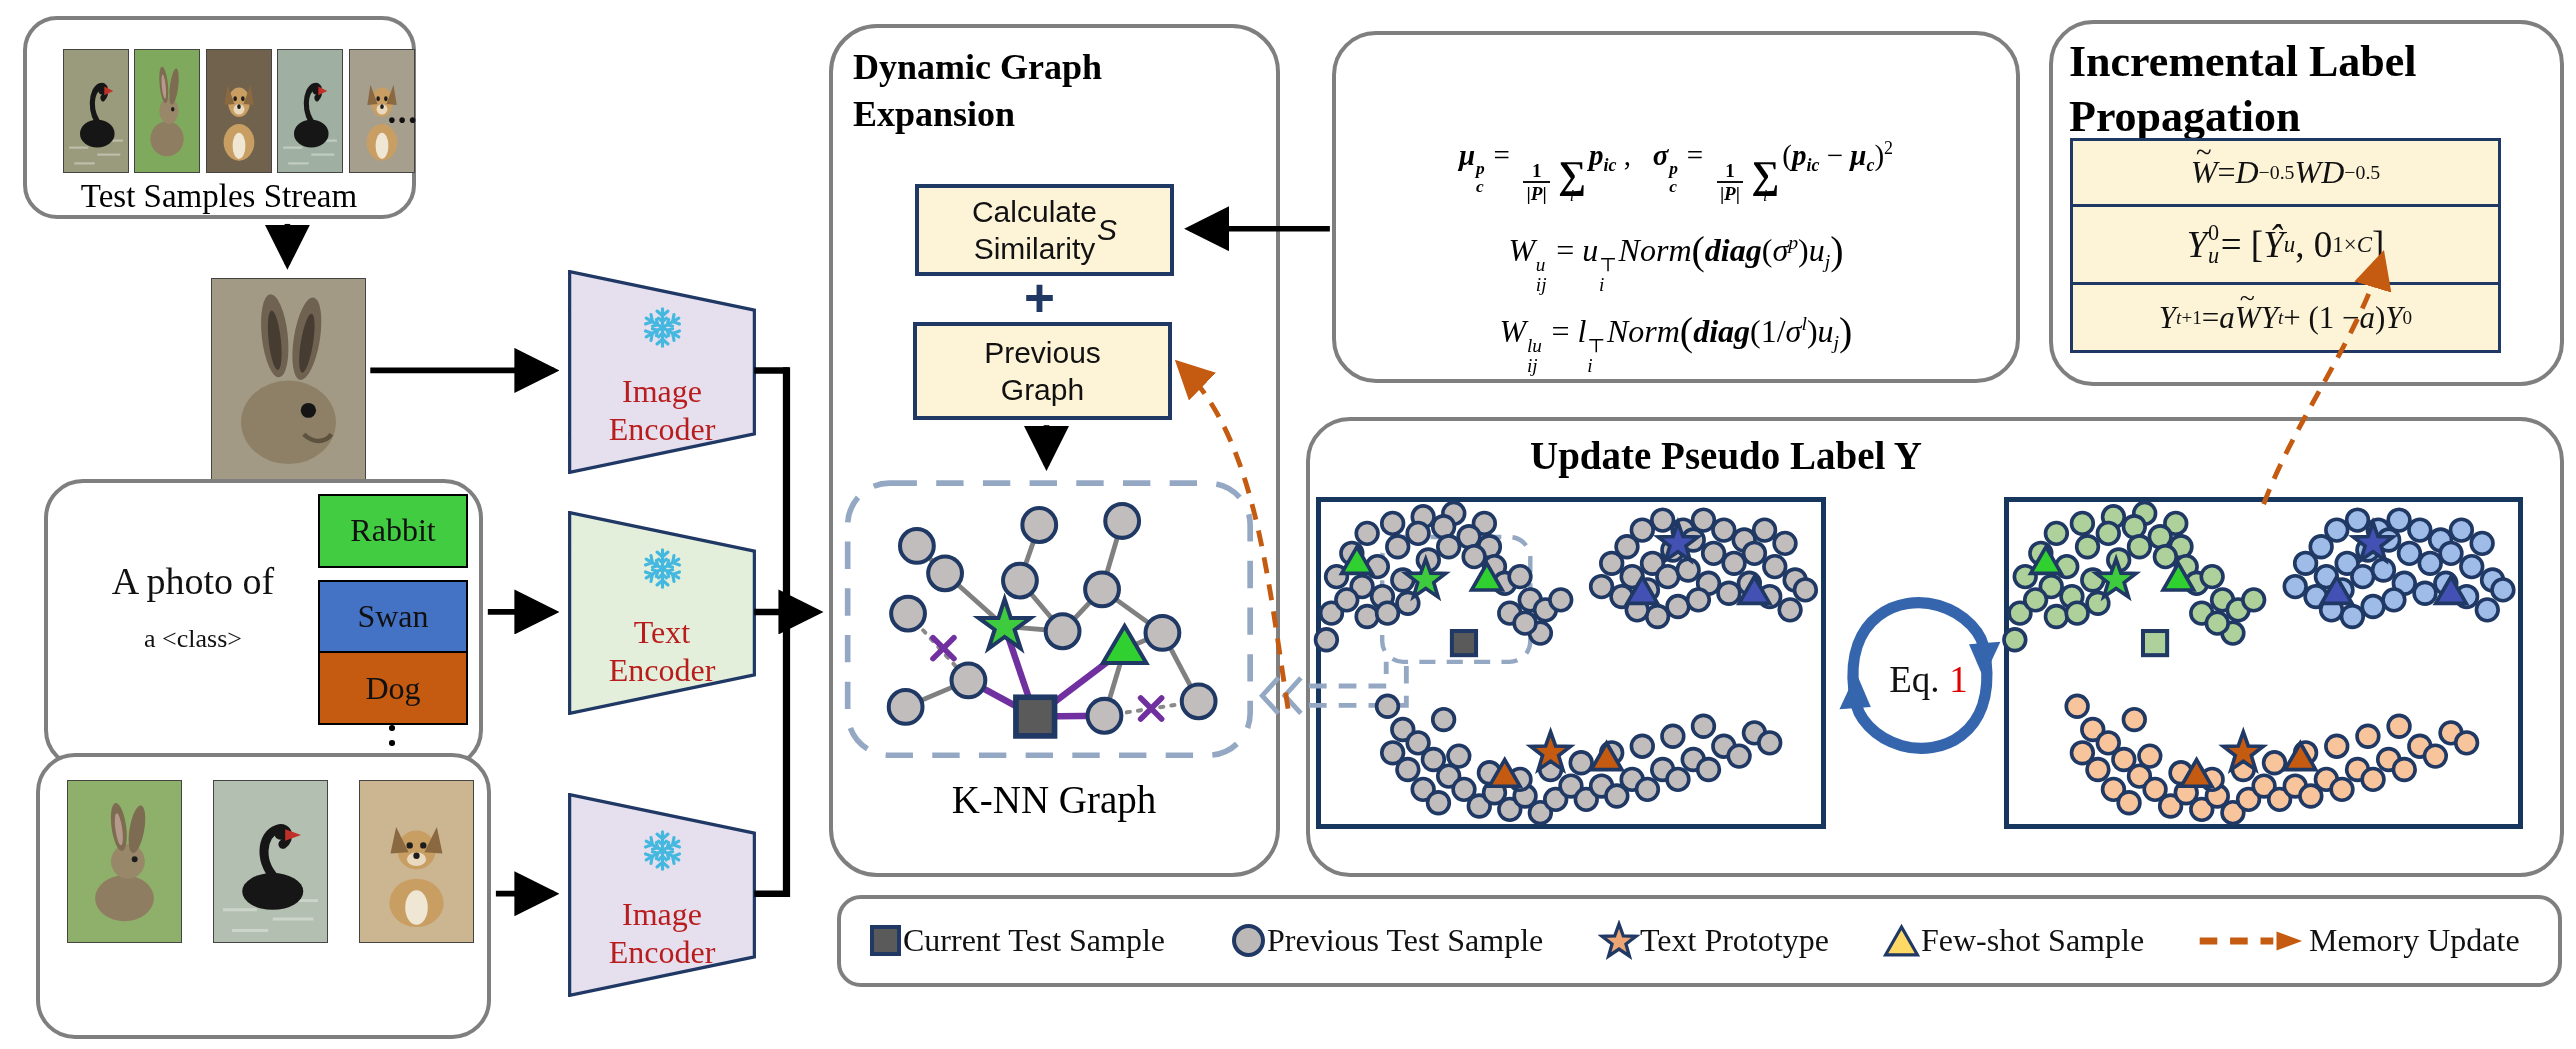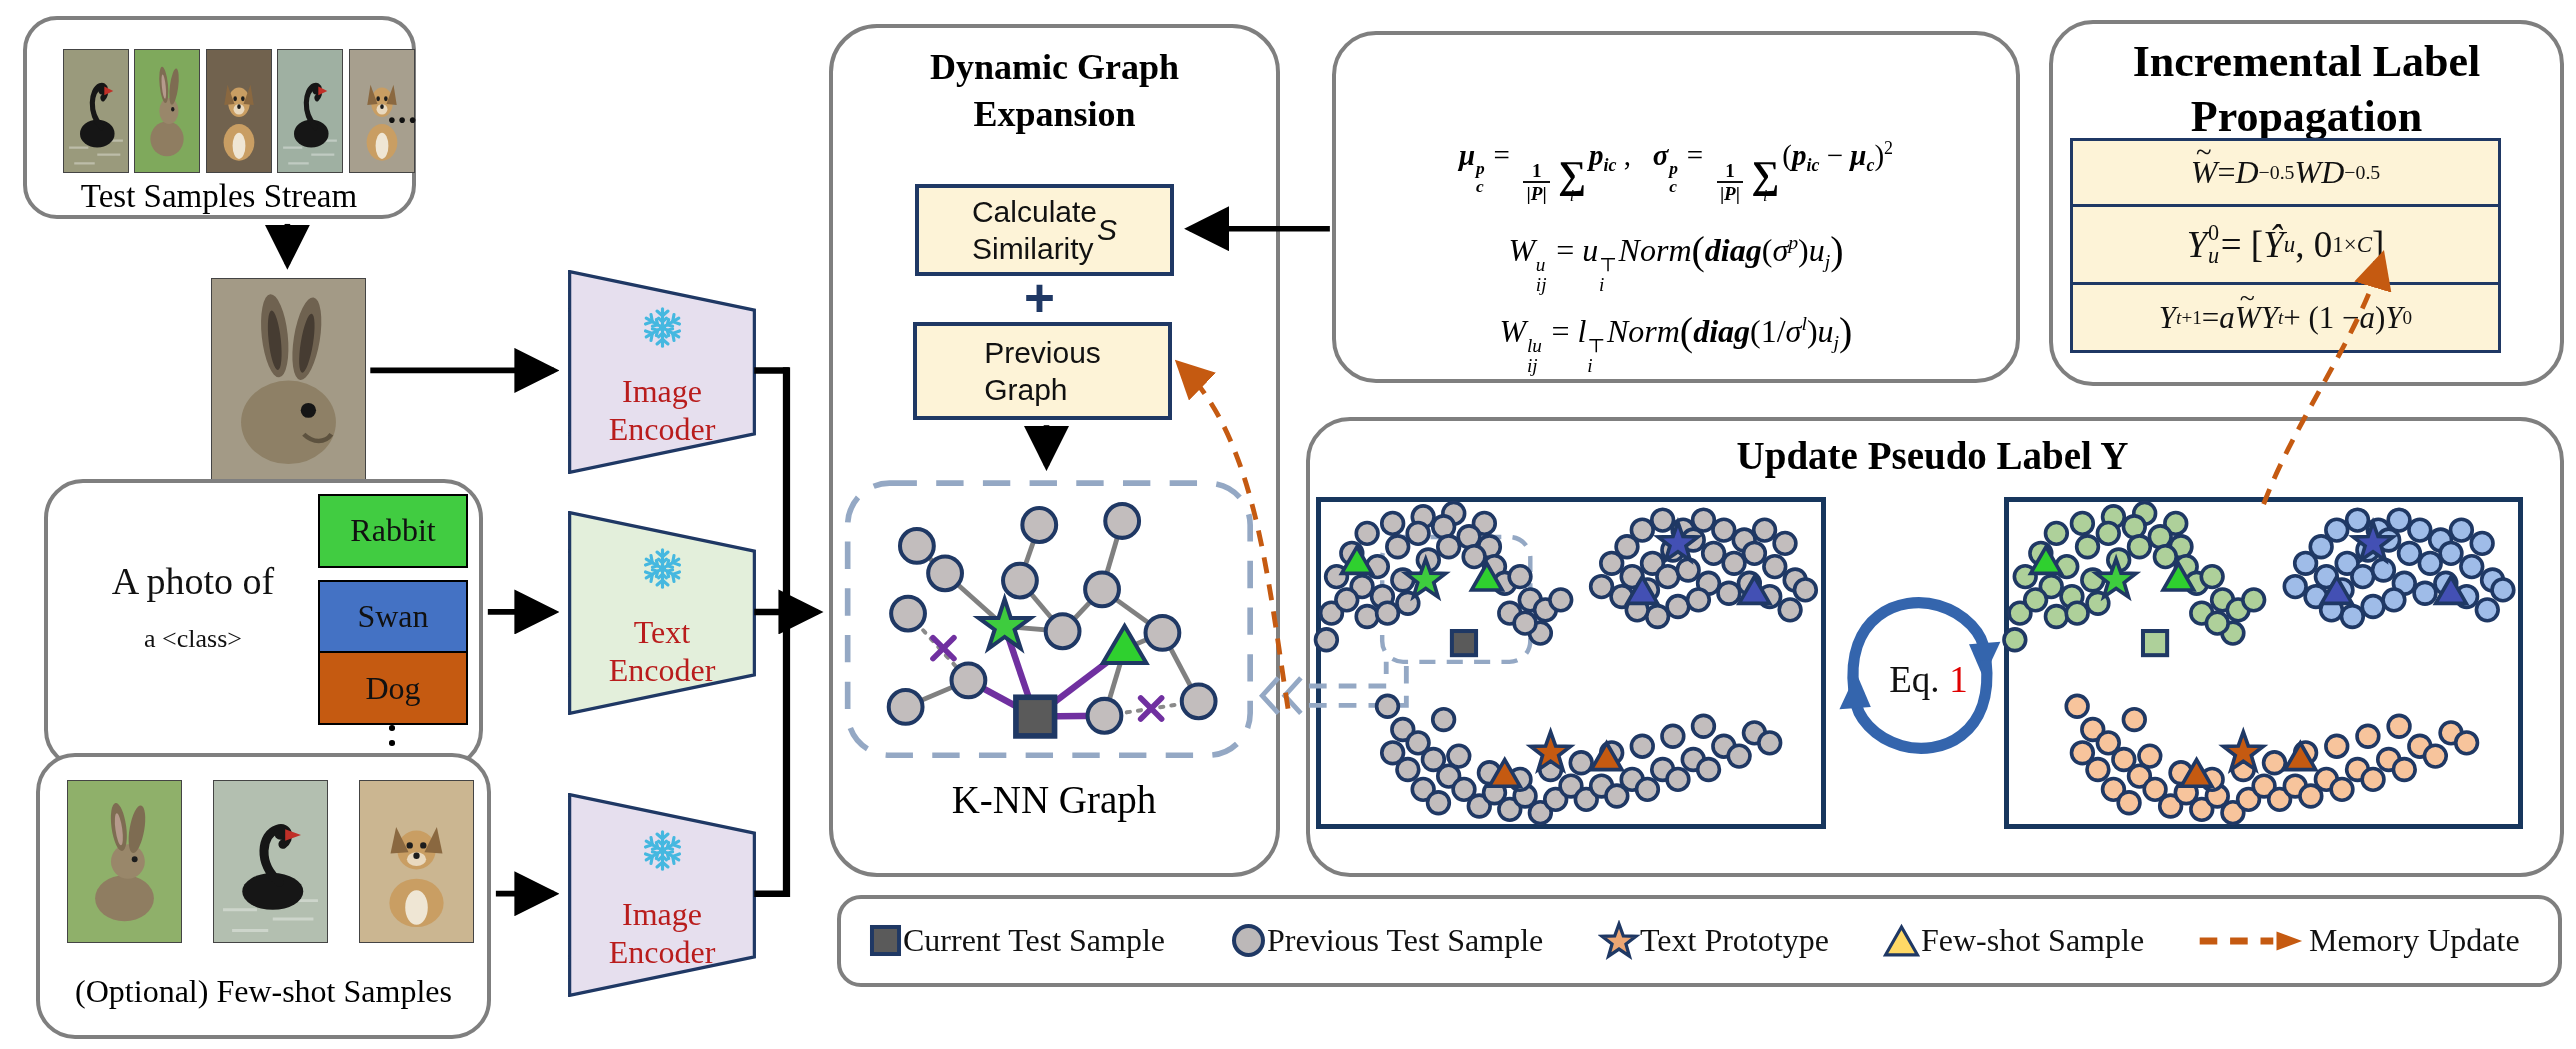--- a/index.html
+++ b/index.html
@@ -3,23 +3,23 @@
 <meta charset="utf-8">
 <style>
   html,body{margin:0;padding:0;background:#fff;}
   #canvas{position:relative;width:2576px;height:1050px;background:#ffffff;overflow:hidden;
           font-family:"Liberation Serif","DejaVu Serif",serif;color:#111;}
   .abs{position:absolute;}
   
   .panel{position:absolute;background:#fff;border:4px solid #7f7f7f;border-radius:42px;box-sizing:border-box;}
   .navybox{position:absolute;background:#fff;border:5.6px solid #17365d;box-sizing:border-box;}
   .cream{position:absolute;background:#fdf3d7;border:4px solid #1f3864;box-sizing:border-box;
-         display:flex;align-items:center;justify-content:center;
+         display:flex;align-items:center;justify-content:center;text-align:center;
          font-family:"Liberation Sans","DejaVu Sans",sans-serif;font-size:30px;line-height:1.25;color:#111;}
-  .title{position:absolute;font-weight:bold;text-align:center;color:#000;}
+  .title{position:absolute;font-weight:bold;text-align:left;color:#000;}
   .caption{position:absolute;text-align:center;color:#000;}
   .photo{border:0.8px solid #444;overflow:hidden;background:#999;}
   .photo svg{display:block;width:100%;height:100%;}
   #stream-photos{position:absolute;left:36px;top:29px;display:flex;gap:5.6px;}
   #stream-photos .photo{width:64px;height:122px;}
   #fewshot-photos{position:absolute;left:63px;top:775px;display:flex;gap:31px;}
   #fewshot-photos .photo{width:113px;height:161px;}
   .ellipsis{position:absolute;font-weight:bold;font-size:35px;letter-spacing:1.6px;}
   .class-row{width:150px;height:74px;border:2.4px solid #000;box-sizing:border-box;margin-top:-2.4px;
              display:flex;align-items:center;justify-content:center;font-size:32px;}
@@ -180,21 +180,20 @@
       <circle cx="50" cy="60" r="17" fill="#c99e63"></circle>
       <polygon points="32,40 43,62 27,63" fill="#8a6840"></polygon>
       <polygon points="68,40 57,62 73,63" fill="#8a6840"></polygon>
       <ellipse cx="50" cy="68" rx="8.5" ry="6" fill="#e9d9bf"></ellipse>
       <circle cx="50" cy="65" r="2.8" fill="#1d1d1d"></circle>
       <circle cx="44" cy="56" r="2.8" fill="#1d1d1d"></circle>
       <circle cx="56" cy="56" r="2.8" fill="#1d1d1d"></circle>
           </svg>
         </div>
       </div>
-    <div class="caption" style="left:0;top:216px;width:100%;font-size:32px;">(Optional) Few-shot Samples</div>
   </div>
 
   <div class="encoder" id="enc0" style="left:568px;top:270px;">
     <svg class="shape" width="188" height="204" viewBox="0 0 234 254">
         <polygon points="2,2 232,50 232,204 2,252" fill="#e6dfee" stroke="#1f3864" stroke-width="4"></polygon>
       </svg>
     <span class="snowflake"><svg viewBox="-30 -30 60 60" width="47" height="47">
           <g transform="rotate(0)" stroke="#45b8e0" stroke-width="4" stroke-linecap="round">
       <line x1="0" y1="0" x2="0" y2="-24"></line>
       <line x1="0" y1="-15" x2="-7" y2="-21"></line>

